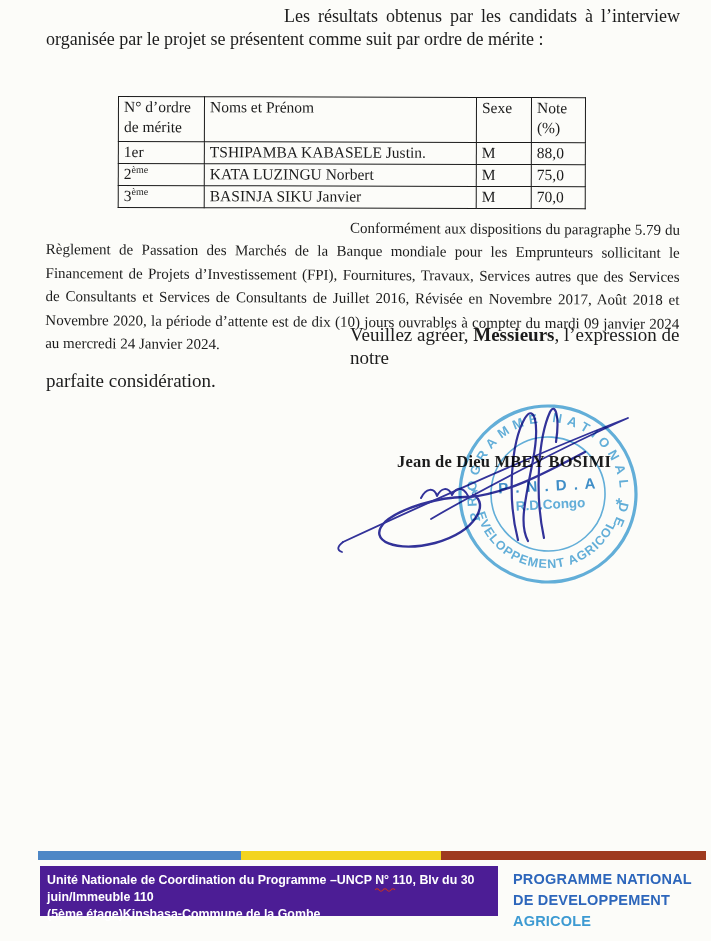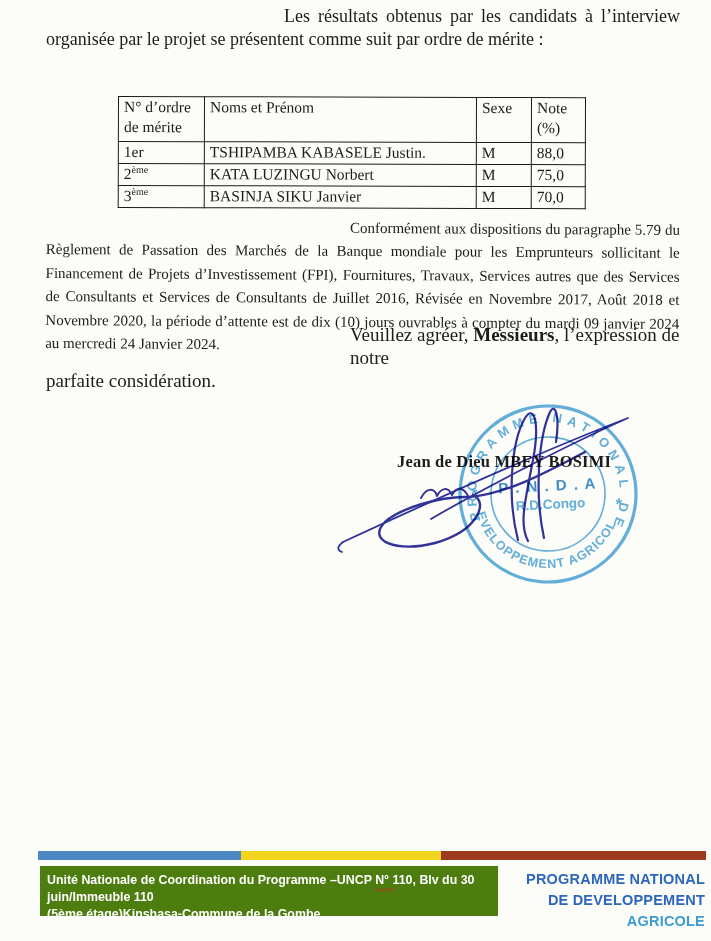--- a/index.html
+++ b/index.html
@@ -67,21 +67,21 @@
   .addr-box{
     left:40px;top:866px;width:458px;height:50px;box-sizing:border-box;
     color:#fff;font-family:"Liberation Sans",sans-serif;font-weight:bold;
     font-size:12.4px;line-height:17px;padding:6px 7px 0 7px;
   }
   .addr-l2{display:flex;}
   .addr-l2 .floor{flex:0 0 auto;}
   .addr-l2 .city{flex:1;}
   .squiggle{left:375px;top:887px;}
   .program-block{
-    left:513px;top:869px;width:192px;text-align:right;
+    left:513px;top:869px;width:192px;
     font-family:"Liberation Sans",sans-serif;font-weight:bold;
     font-size:14.5px;line-height:21px;letter-spacing:.2px;
   }
 </style>
 </head>
 <body>
 
 <div class="abs intro">Les résultats obtenus par les candidats à l’interview organisée par le projet se présentent comme suit par ordre de mérite :</div>
 
 <table class="results-table">
@@ -161,21 +161,21 @@
     <path stroke-width="1.8" d="M 8,144 C 3,148 1,152 7,154"></path>
   </g>
 </svg>
 
 <div class="abs stripe">
   <div class="seg-blue" style="background: rgb(77, 135, 198);"></div>
   <div class="seg-yellow" style="background: rgb(243, 212, 31);"></div>
   <div class="seg-red" style="background: rgb(158, 58, 31);"></div>
 </div>
 
-<div class="abs addr-box" style="background: #4d7c0f;">
+<div class="abs addr-box" style="background: #4c1d95;">
   <div class="addr-l1">Unité Nationale de Coordination  du Programme  –UNCP N° 110, Blv du 30 juin/Immeuble  110</div>
   <div class="addr-l2">
     <span class="floor">(5ème étage)</span>
     <span class="city">Kinshasa-Commune de  la Gombe</span>
   </div>
 </div>
 
 <svg class="abs squiggle" width="22" height="5" viewBox="0 0 22 5">
   <path d="M0,3 Q2,0.5 4,3 T8,3 T12,3 T16,3 T20,3" fill="none" stroke="#c43224" stroke-width="1.1"></path>
 </svg>

